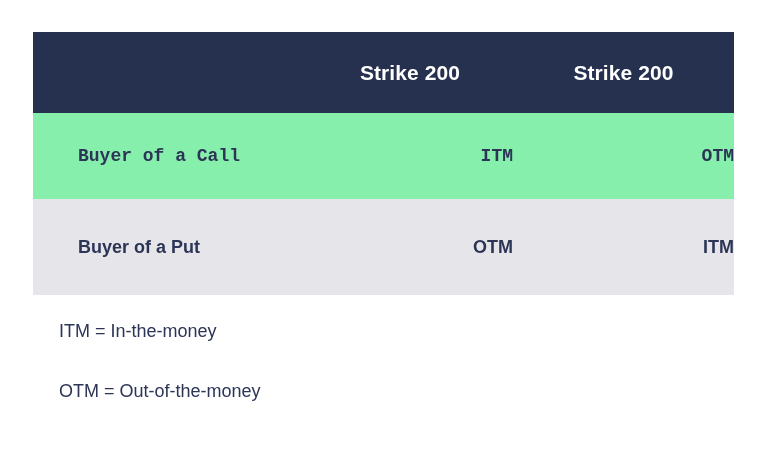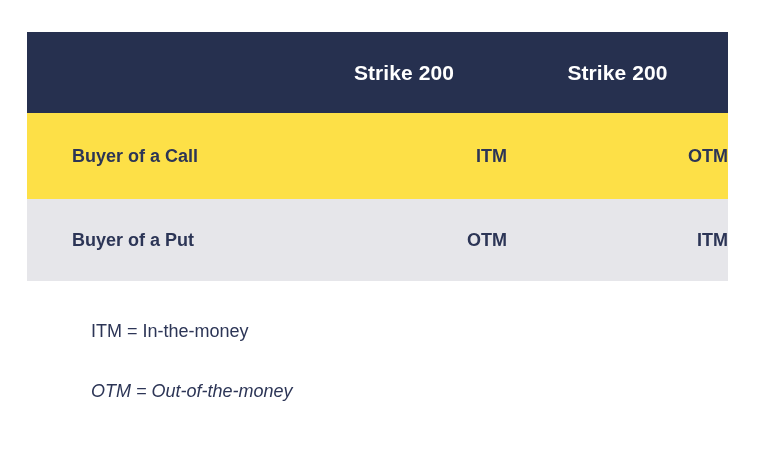--- a/index.html
+++ b/index.html
@@ -17,21 +17,21 @@
   .page {
     position: relative;
     width: 768px;
     height: 463px;
     background: #ffffff;
   }
 
   
   .table-wrap {
     position: absolute;
-    left: 27px;
+    left: 33px;
     top: 32px;
     width: 701px;
   }
 
   .opt-table {
     width: 701px;
     border-collapse: collapse;
     table-layout: fixed;
   }
 
@@ -63,40 +63,40 @@
     padding: 0;
     vertical-align: middle;
     text-align: right;
     font-stretch: condensed;
   }
   .opt-table tbody td.cell-label {
     text-align: left;
     padding-left: 45px;
   }
 
-  .opt-table tbody tr.row-odd  td { background: #fde047; }
-  .opt-table tbody tr.row-even td { background: #e6e6ea; height: 82px; }
+  .opt-table tbody tr.row-odd  td { background: #86efac; font-family: Liberation Mono, monospace; }
+  .opt-table tbody tr.row-even td { background: #e6e6ea; height: 96px; }
 
   
   .footnotes {
     position: absolute;
-    left: 91px;
+    left: 59px;
     top: 322px;
     width: 500px;
   }
   .footnote {
     font-size: 18px;
     font-weight: normal;
     color: #2c3556;
     line-height: 1;
     margin-bottom: 42px;
     white-space: nowrap;
     font-stretch: condensed;
   }
-  .footnote:last-child { margin-bottom: 0; font-style: italic; }
+  .footnote:last-child { margin-bottom: 0; }
 </style>
 </head>
 <body>
 
 <div class="page">
 
   <div class="table-wrap">
     <table class="opt-table">
       <colgroup>
         <col class="c-label">

